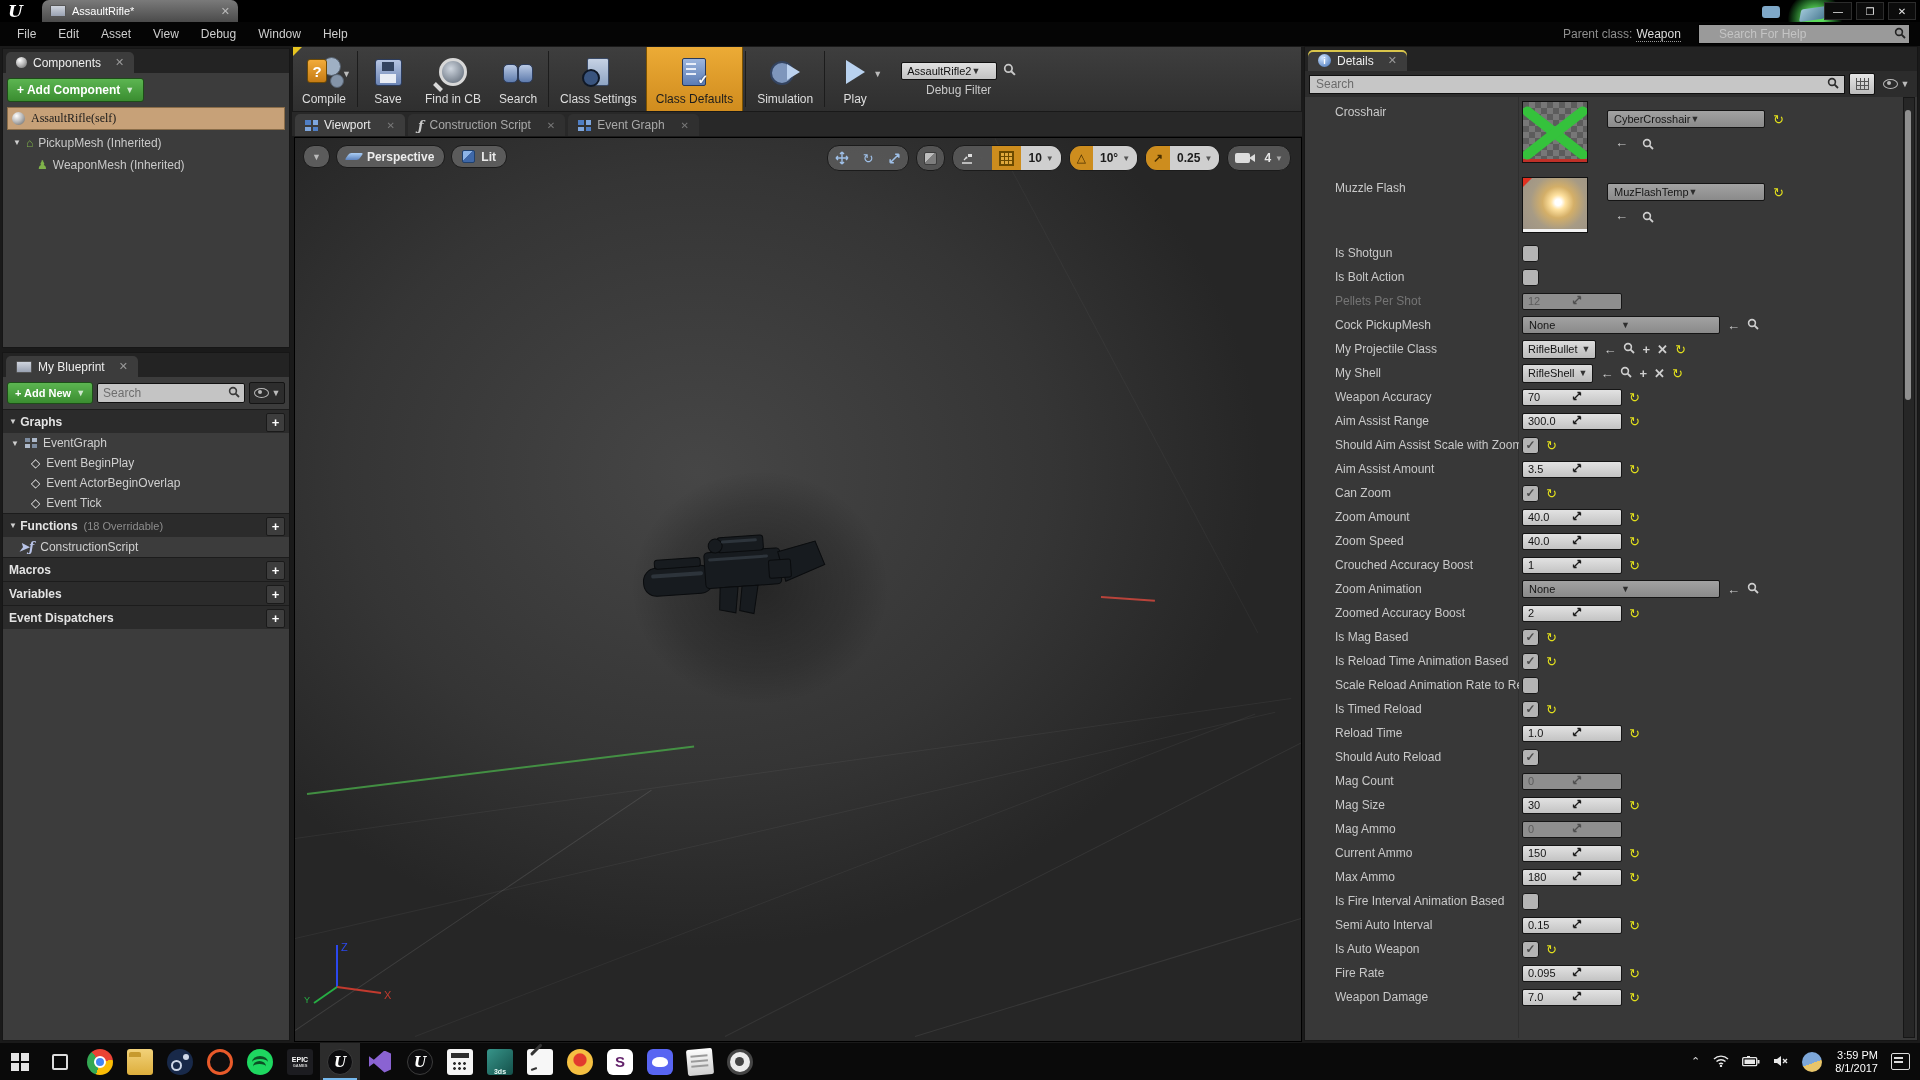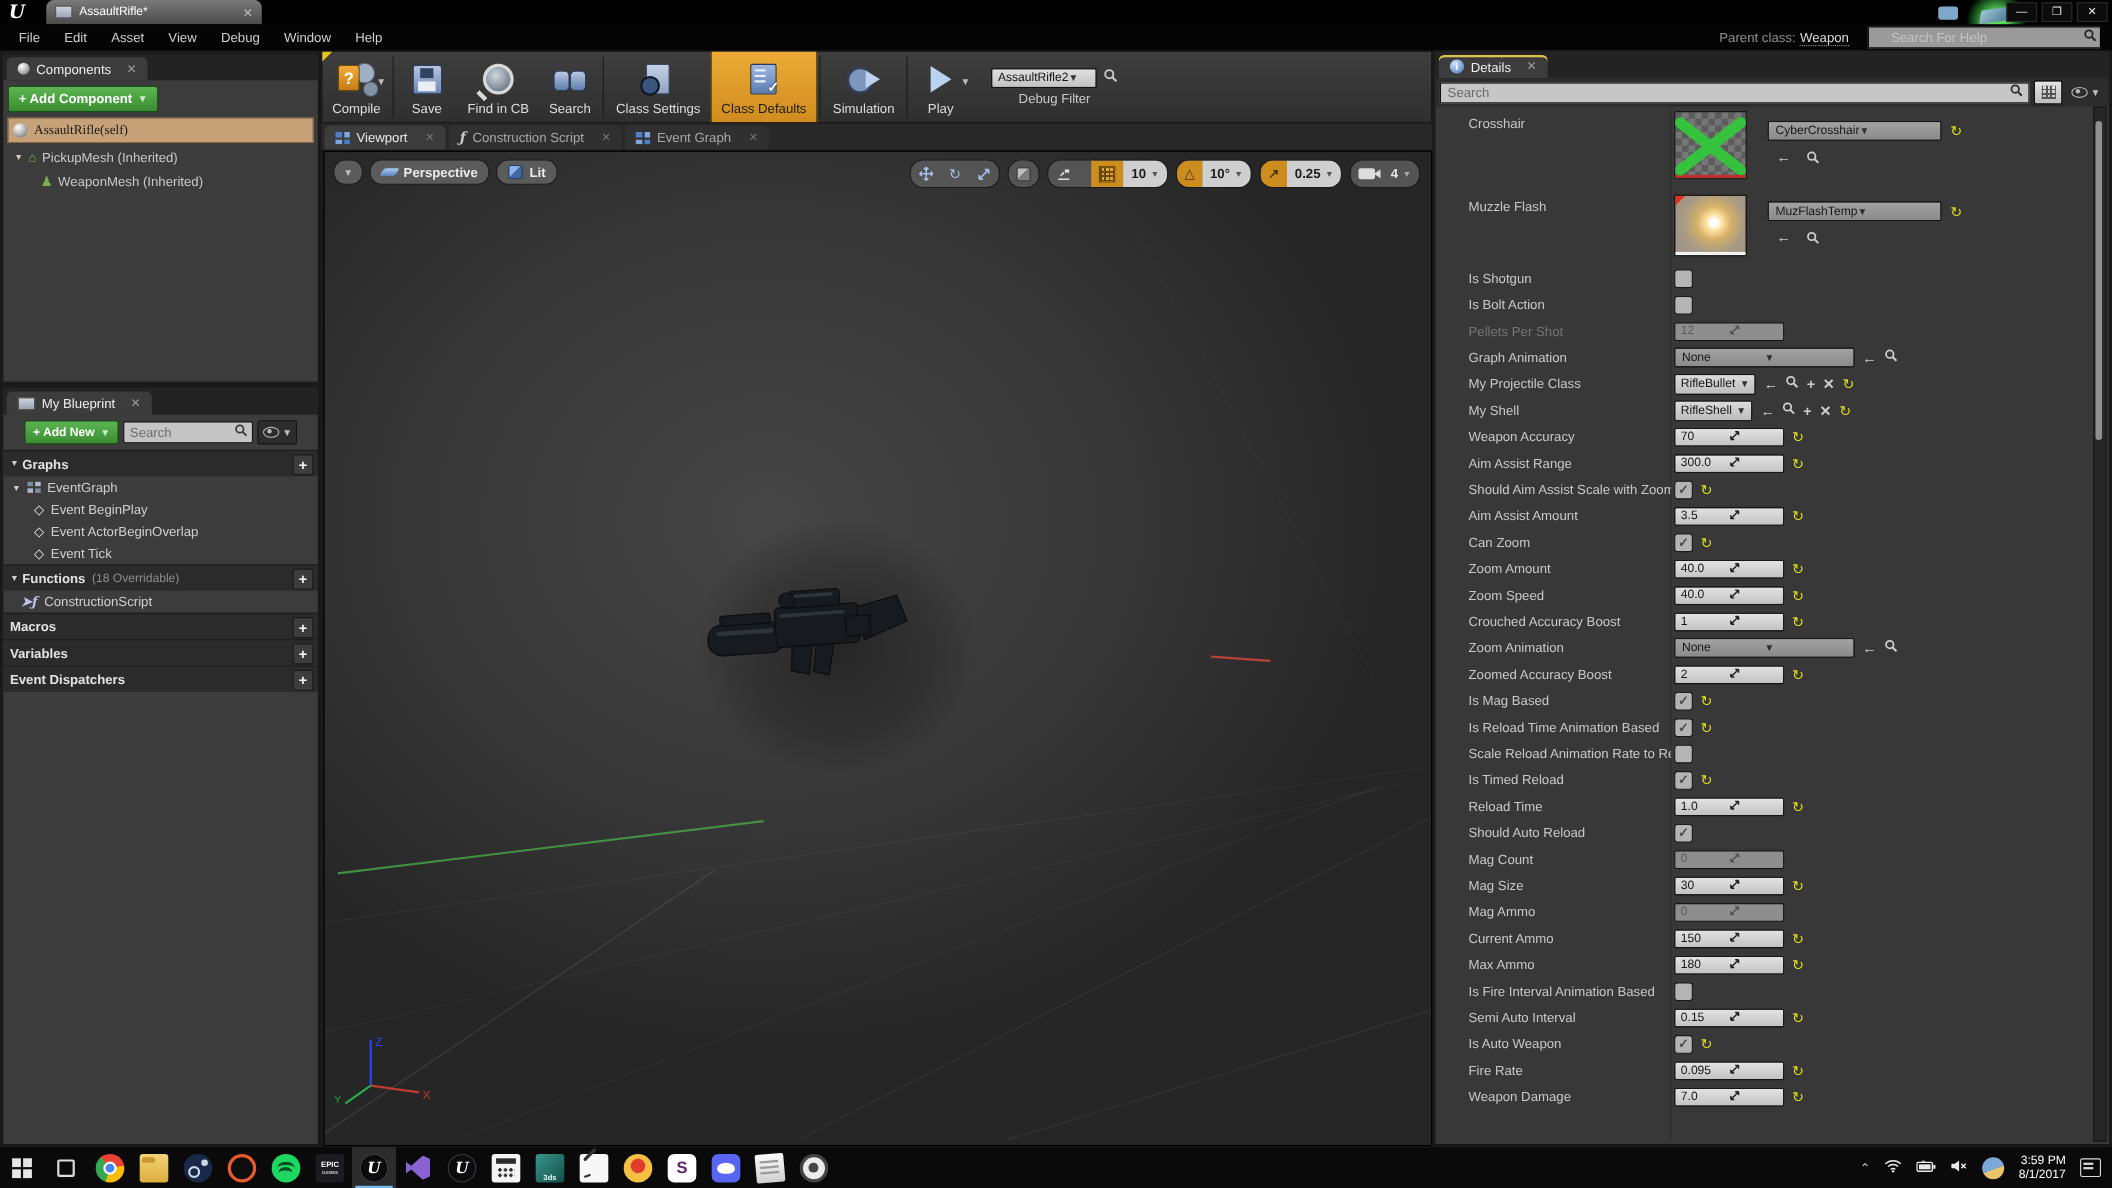--- a/index.html
+++ b/index.html
@@ -42,21 +42,21 @@
     font-weight:bold;font-size:12px;height:22px;display:inline-flex;align-items:center;gap:5px;padding:0 9px;}
   .comp-self{margin-top:5px;height:21px;background:#c7a178;border:1px solid #8a6d49;display:flex;align-items:center;
     gap:6px;padding:0 4px;font-size:12px;color:#191919;font-family:Liberation Serif, serif;}
   .sphere{width:13px;height:13px;border-radius:50%;background:radial-gradient(circle at 35% 30%,#fff,#bdbdbd 45%,#5f5f5f);}
   .comp-row{height:19px;display:flex;align-items:center;gap:5px;color:#c9c9c9;font-size:12px;padding-left:6px;margin-top:3px;}
   .comp-row.child{padding-left:30px;}
   .tri{color:#cfcfcf;font-size:8px;}
   .house{color:#7fb24a;font-size:12px;}
   .pawn{color:#7fb24a;font-size:12px;}
   
-  .mbp-controls{display:flex;align-items:center;gap:4px;padding:5px 19px;}
+  .mbp-controls{display:flex;align-items:center;gap:4px;padding:5px 4px;}
   .mbp-search{flex:1;height:20px;background:#c4c4c4;border:1px solid #111;border-radius:2px;display:flex;align-items:center;box-sizing:border-box;}
   .mbp-search input{flex:1;border:0;background:transparent;outline:none;font-size:12px;color:#333;padding:0 5px;width:60px;}
   .mbp-search input::placeholder{color:#6e6e6e;}
   .magdark svg line,.magdark svg circle{stroke:#3a3a3a;}
   .eye-btn{width:34px;height:20px;background:#2d2d2d;border:1px solid #141414;border-radius:2px;display:flex;align-items:center;justify-content:center;gap:3px;}
   .eye{width:13px;height:8px;border:1.5px solid #b9b9b9;border-radius:50%;position:relative;}
   .eye::after{content:'';position:absolute;left:3px;top:1px;width:4px;height:4px;border-radius:50%;background:#b9b9b9;}
   .caret{color:#bbb;font-size:9px;}
   .sec-head{height:23px;background:#2b2b2b;border-top:1px solid #1c1c1c;display:flex;align-items:center;
     color:#e3e3e3;font-size:12px;font-weight:bold;padding:0 6px;position:relative;}
@@ -176,21 +176,21 @@
   .nfield span{flex:1;}
   .nfield.dis{background:#8e8e8e;color:#5d5d5d;}
   .cbox{width:15px;height:15px;background:#b4b4b4;border:1px solid #191919;border-radius:3px;color:#4c4c4c;
     font-size:12px;font-weight:bold;display:flex;align-items:center;justify-content:center;line-height:1;}
   .revert{color:#e2df1c;font-size:13px;line-height:1;transform:scaleX(-1);}
   .ico{color:#cfcfcf;font-size:13px;line-height:1;}
   .ico.plus{font-weight:bold;} .ico.xx{font-weight:bold;}
   .cdrop{height:17px;background:linear-gradient(#dcdcdc,#bcbcbc);border:1px solid #151515;border-radius:2px;
     display:flex;align-items:center;gap:4px;padding:0 5px;font-size:11px;color:#141414;}
   .cdrop .caret{color:#333;}
-  .wdrop{width:164px;height:18px;background:linear-gradient(#a2a2a2,#8a8a8a);border:1px solid #151515;border-radius:2px;
+  .wdrop{width:198px;height:18px;background:linear-gradient(#a2a2a2,#8a8a8a);border:1px solid #151515;border-radius:2px;
     display:flex;align-items:center;padding:0 6px;font-size:11px;color:#161616;box-sizing:border-box;}
   .wdrop span{flex:1;} .wdrop .caret{color:#2e2e2e;}
   .trow{align-items:flex-start;padding-top:4px;box-sizing:border-box;}
   .trow .plabel{padding-top:4px;}
   .thumb{width:64px;height:60px;border:1px solid #111;position:relative;flex:none;overflow:hidden;}
   .th-cross{background-color:#5c5c5c;background-image:
      linear-gradient(45deg,#777 25%,transparent 25% 75%,#777 75%),
      linear-gradient(45deg,#777 25%,transparent 25% 75%,#777 75%);
      background-size:12px 12px;background-position:0 0,6px 6px;}
   .th-cross::before,.th-cross::after{content:'';position:absolute;left:-8px;top:26px;width:80px;height:10px;background:#35c23c;border-radius:5px;}
@@ -719,21 +719,21 @@
           <div class="pval">
             <div class="nfield dis">
               <span>12</span>
               <span style="opacity: 0.55;"><svg width="10" height="10" viewBox="0 0 10 10">
                   <path d="M1.5 8.5 L8.5 1.5 M8.5 1.5 H5.4 M8.5 1.5 V4.6 M1.5 8.5 H4.6 M1.5 8.5 V5.4" stroke="#1c1c1c" stroke-width="1.3" fill="none"></path>
                 </svg></span>
             </div>
           </div>
         </div>
         <div class="prow">
-          <div class="plabel">Graph Animation</div>
+          <div class="plabel">Cock PickupMesh</div>
           <div class="pval">
             <div class="wdrop">
               <span>None</span>
               <span class="caret">▼</span>
             </div>
             <span class="ico ">←</span>
             <span><svg width="12" height="12" viewBox="0 0 12 12">
                 <circle cx="5" cy="5" r="3.4" fill="none" stroke="#cfcfcf" stroke-width="1.6"></circle>
                 <line x1="7.6" y1="7.6" x2="11" y2="11" stroke="#cfcfcf" stroke-width="1.8"></line>
               </svg></span>

